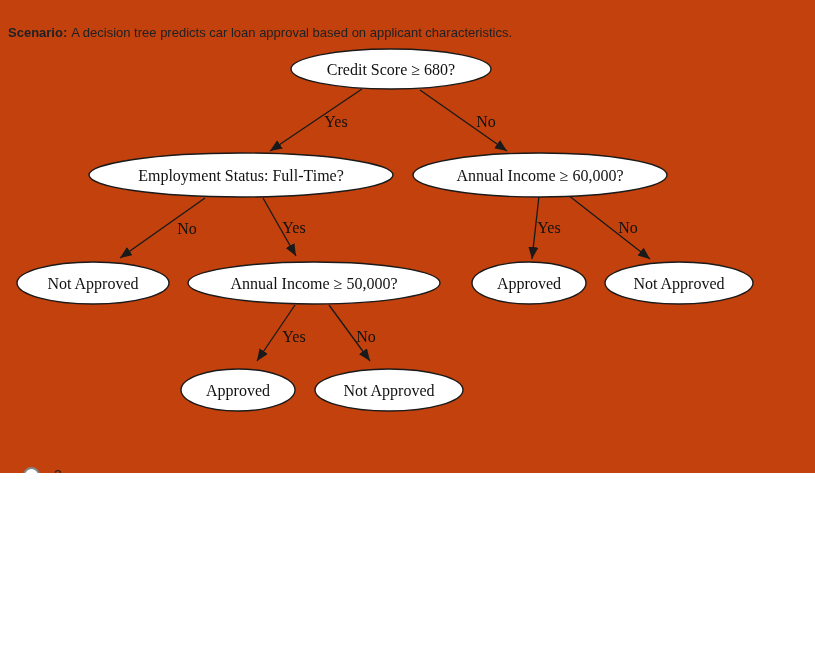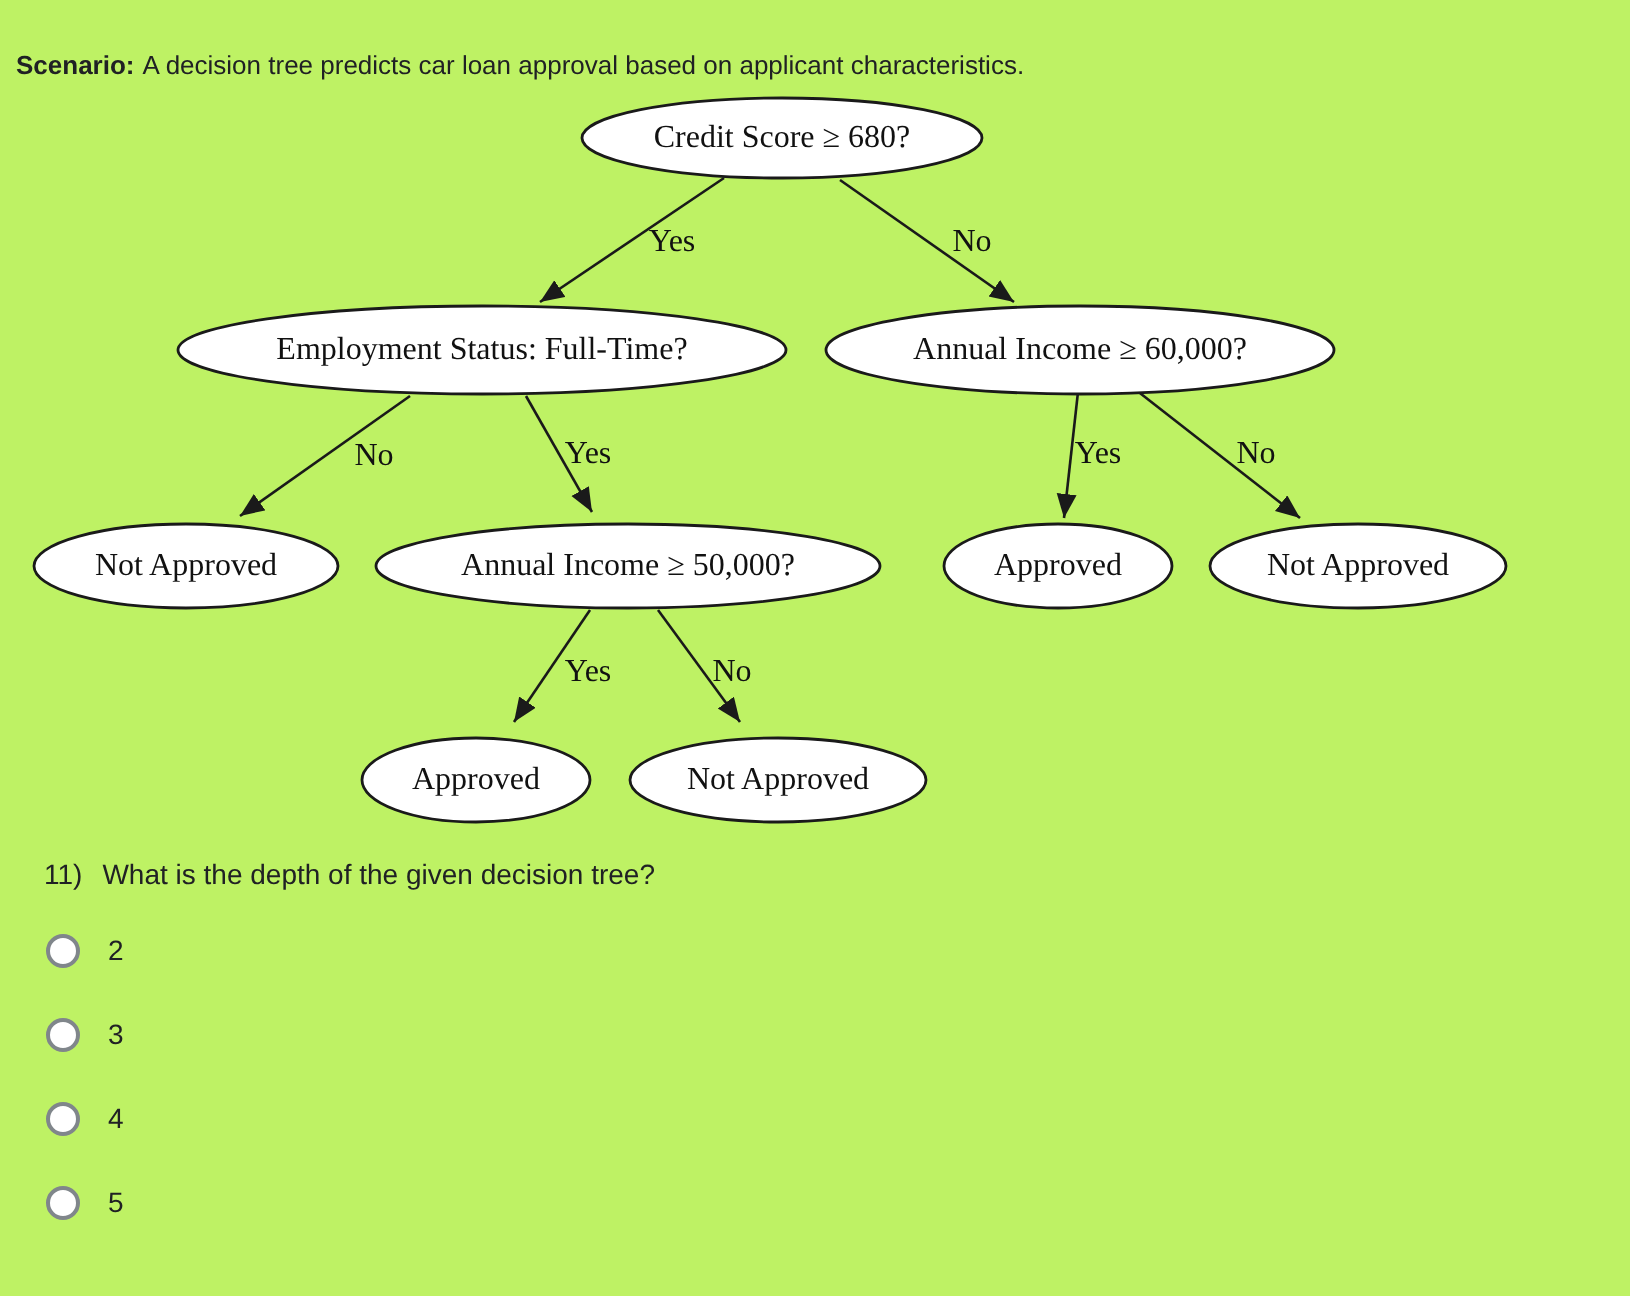--- a/index.html
+++ b/index.html
@@ -1,20 +1,20 @@
 <!DOCTYPE html>
 <html><head>
 <meta charset="utf-8">
 <style>
   html, body { margin: 0; padding: 0; background: #ffffff; }
   .page {
     position: relative;
     width: 815px;
-    height: 648px;
-    background: #bef264;
+    height: 473px;
+    background: #c2410c;
     overflow: hidden;
     font-family: "Liberation Sans", sans-serif;
     color: #202124;
   }
   .scenario {
     position: absolute;
     left: 8px;
     top: 12px;
     font-size: 13px;
     line-height: 16px;
@@ -147,24 +147,20 @@
     <g>
       <ellipse cx="238" cy="390" rx="57" ry="21"></ellipse>
       <text class="node-label" x="238" y="390">Approved</text>
     </g>
     <g>
       <ellipse cx="389" cy="390" rx="74" ry="21"></ellipse>
       <text class="node-label" x="389" y="390">Not Approved</text>
     </g>
   </svg>
 
-  <div class="question">
-    <span>11)</span>
-    <span>What is the depth of the given decision tree?</span>
-  </div>
 
   <div class="opt" style="top:467px">
     <span class="radio"></span>
     <span class="opt-label">2</span>
   </div>
   <div class="opt" style="top:509px">
     <span class="radio"></span>
     <span class="opt-label">3</span>
   </div>
   <div class="opt" style="top:551px">

